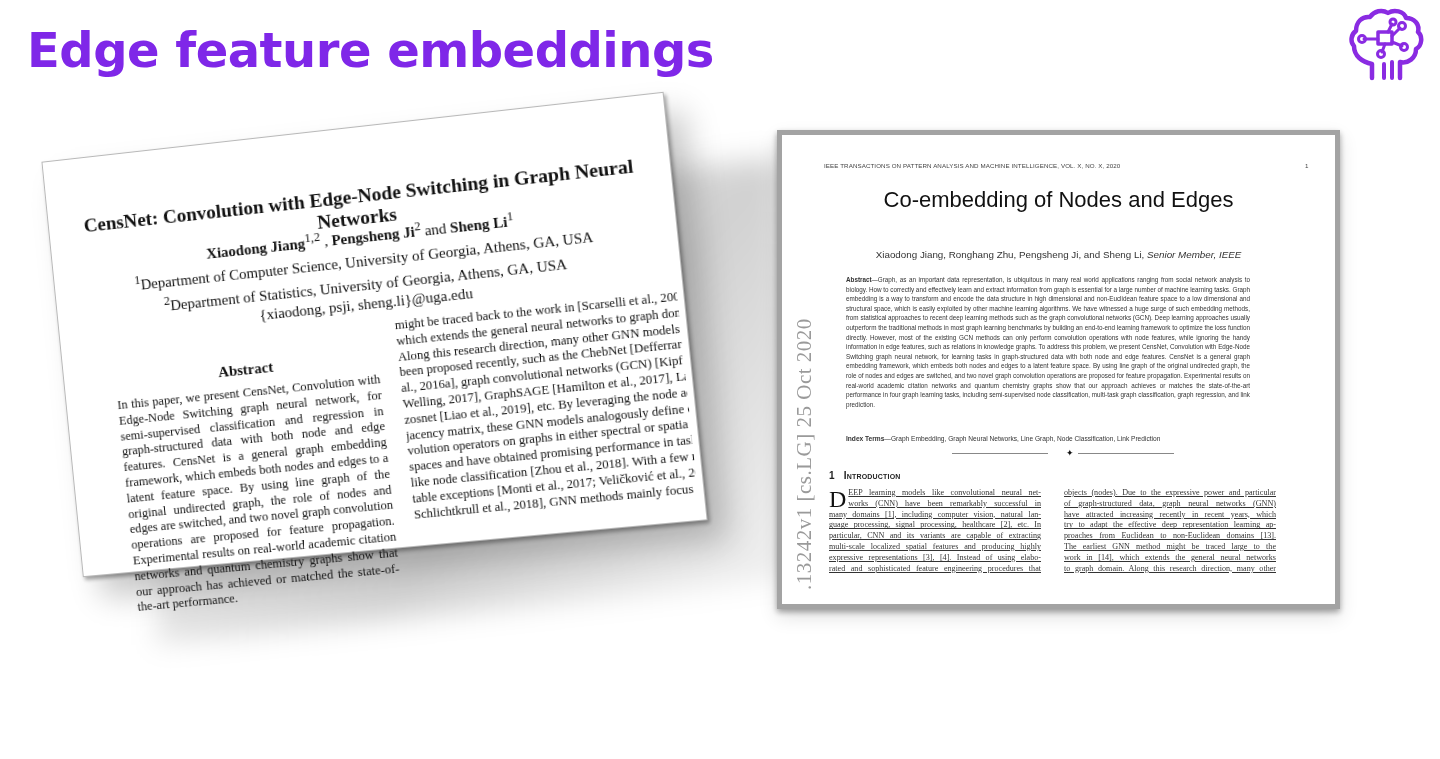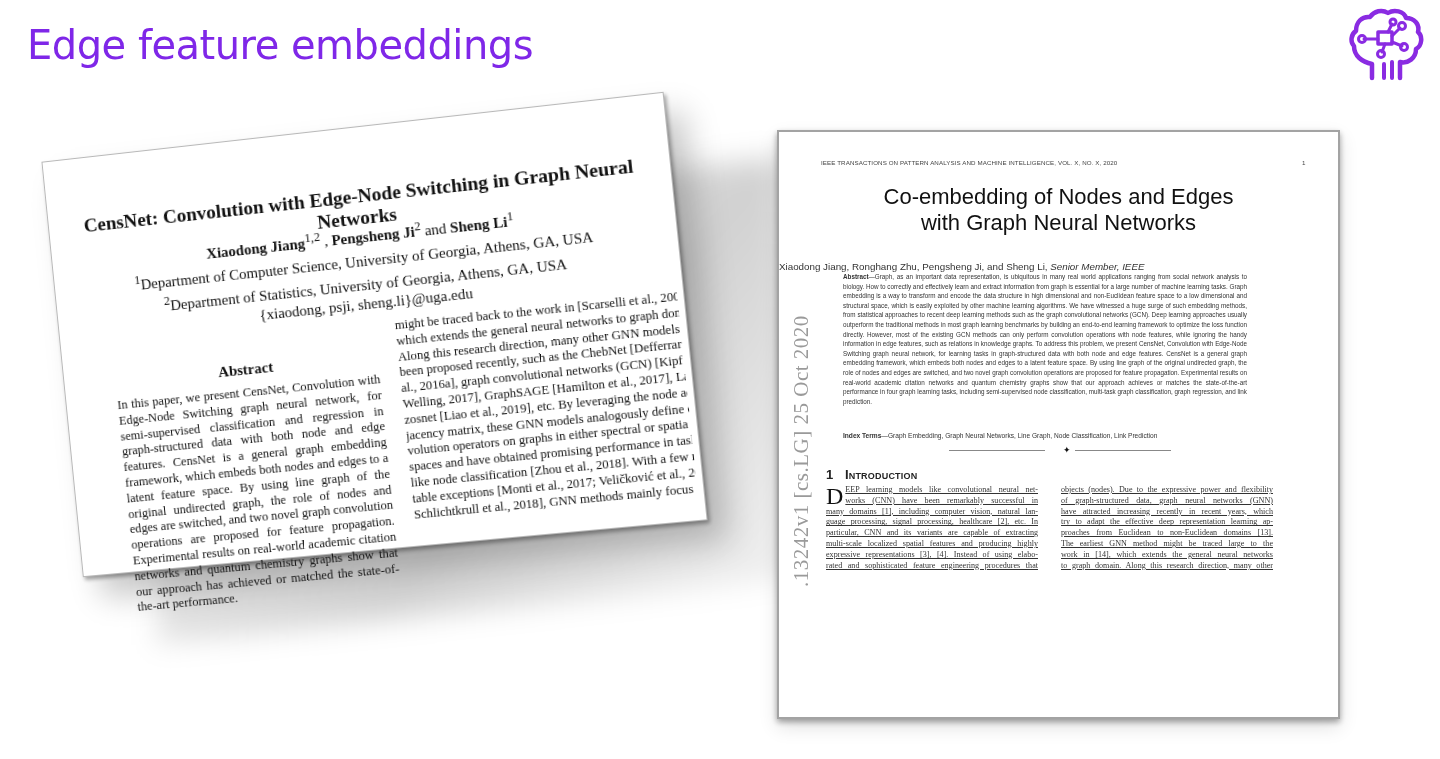--- a/index.html
+++ b/index.html
@@ -1,42 +1,42 @@
 <!DOCTYPE html>
 <html><head>
 <meta charset="utf-8">
 <style>
   html, body { margin:0; padding:0; }
   body { width:1440px; height:759px; background:#ffffff; position:relative; overflow:hidden; font-family:"Liberation Sans", sans-serif; }
-  .slide-title { position:absolute; left:27px; top:22px; font-family:"DejaVu Sans", sans-serif; font-size:40px; color:#8a2be2; color:#7f27e8; letter-spacing:-0.5px; margin:0; font-weight:normal; }
+  .slide-title { position:absolute; left:27px; top:22px; font-family:"DejaVu Sans", sans-serif; font-size:48px; color:#8a2be2; color:#7f27e8; letter-spacing:-0.5px; margin:0; font-weight:bold; }
   .logo { position:absolute; left:1348px; top:6px; width:76px; height:76px; }
 
   
   .paper-left-shadow { position:absolute; left:150px; top:190px; width:640px; height:420px; background:linear-gradient(135deg, rgba(0,0,0,0) 0%, rgba(0,0,0,0.18) 60%, rgba(0,0,0,0.05) 100%); filter:blur(14px); transform:rotate(-5.8deg) skewX(-4deg); transform-origin:center; }
   .paper-left { position:absolute; left:55px; top:126px; width:628px; height:424px; background:#fff; border:1px solid #b8b8b8; box-shadow: 2px 3px 4px rgba(0,0,0,0.35), 18px 22px 30px rgba(0,0,0,0.22); transform:perspective(1400px) rotateY(-4deg) rotate(-5.8deg); transform-origin:center; font-family:"Liberation Serif", serif; color:#111; box-sizing:border-box; }
   .pl-title { position:absolute; left:0; right:0; top:58px; text-align:center; font-weight:bold; font-size:19.5px; }
   .pl-authors { position:absolute; left:0; right:0; top:98px; text-align:center; font-size:15px; }
   .pl-authors b { font-weight:bold; }
   .pl-aff { position:absolute; left:0; right:0; top:120px; text-align:center; font-size:15px; line-height:19px; }
   .pl-abs-head { position:absolute; left:52px; width:268px; top:222px; text-align:center; font-weight:bold; font-size:15px; }
   .pl-abs { position:absolute; left:52px; width:268px; top:246px; font-size:12.6px; line-height:15.8px; text-align:justify; }
   .pl-col2 { position:absolute; left:340px; width:280px; top:194px; font-size:12.6px; line-height:15.8px; text-align:justify; white-space:nowrap; overflow:hidden; height:206px; }
   .pl-col2 div { white-space:nowrap; }
 
   
-  .paper-right { position:absolute; left:777px; top:130px; width:563px; height:589px; background:#fff; border:2px solid #a3a3a3; box-shadow: 0 3px 6px rgba(0,0,0,0.35), 0 8px 18px rgba(0,0,0,0.12); box-sizing:border-box; overflow:hidden; color:#222; }
+  .paper-right { position:absolute; left:777px; top:130px; width:563px; height:479px; background:#fff; border:5px solid #a3a3a3; box-shadow: 0 3px 6px rgba(0,0,0,0.35), 0 8px 18px rgba(0,0,0,0.12); box-sizing:border-box; overflow:hidden; color:#222; }
   .pr-journal { position:absolute; left:42px; top:27px; font-size:6.2px; color:#444; letter-spacing:0.1px; }
   .pr-pagenum { position:absolute; left:523px; top:27px; font-size:6.2px; color:#444; }
   .pr-title { position:absolute; left:0; right:0; top:52px; text-align:center; font-size:22px; line-height:26px; color:#111; }
-  .pr-authors { position:absolute; left:0; right:0; top:129px; font-size:9.8px; color:#333; }
+  .pr-authors { position:absolute; left:0; right:0; top:114px; text-align:center; font-size:9.8px; color:#333; }
   .pr-abstract { position:absolute; left:64px; width:404px; top:140px; font-size:6.3px; line-height:9.6px; color:#333; text-align:justify; }
   .pr-index { position:absolute; left:64px; top:300px; font-size:6.6px; color:#333; }
   .pr-divider { position:absolute; top:318px; height:1px; background:#888; }
   .pr-diamond { position:absolute; left:284px; top:313px; font-size:9px; color:#111; }
-  .pr-sec { position:absolute; left:47px; top:335px; font-size:13px; font-weight:bold; color:#222; letter-spacing:0.2px; }
+  .pr-sec { position:absolute; left:47px; top:335px; font-size:10px; font-weight:bold; color:#222; letter-spacing:0.2px; }
   .pr-col { position:absolute; top:353px; width:212px; font-family:"Liberation Serif", serif; font-size:8.1px; line-height:10.8px; color:#333; text-align:justify; }
   .pr-col div { white-space:nowrap; text-align-last:justify;text-decoration:underline; }
   .pr-dropcap { float:left; font-size:24px; line-height:20px; margin-right:2px; margin-top:1px; font-family:"Liberation Serif", serif; color:#111; }
   .pr-arxiv { position:absolute; left:10px; top:455px; transform-origin:0 0; transform:rotate(-90deg); font-family:"Liberation Serif", serif; font-size:21px; color:#9a9a9a; white-space:nowrap; letter-spacing:0.5px; }
   .sc { font-variant:small-caps; }
 </style>
 </head>
 <body>
 
 <h1 class="slide-title">Edge feature embeddings</h1>
@@ -84,42 +84,41 @@
     <div>tion associated with edges that can be beneficial to many task</div>
 
   </div>
 </div>
 
 <div class="paper-right">
   <div class="pr-journal">IEEE TRANSACTIONS ON PATTERN ANALYSIS AND MACHINE INTELLIGENCE, VOL. X, NO. X, 2020</div>
   <div class="pr-pagenum">1</div>
   <div class="pr-title">
     <div>Co-embedding of Nodes and Edges</div>
-    <div>with Graph Neural Networks</div>
   </div>
   <div class="pr-authors"><span>Xiaodong Jiang, Ronghang Zhu, Pengsheng Ji, and Sheng Li,</span> <i>Senior Member, IEEE</i></div>
   <div class="pr-abstract"><b>Abstract</b><span>—Graph, as an important data representation, is ubiquitous in many real world applications ranging from social network analysis to biology. How to correctly and effectively learn and extract information from graph is essential for a large number of machine learning tasks. Graph embedding is a way to transform and encode the data structure in high dimensional and non-Euclidean feature space to a low dimensional and structural space, which is easily exploited by other machine learning algorithms. We have witnessed a huge surge of such embedding methods, from statistical approaches to recent deep learning methods such as the graph convolutional networks (GCN). Deep learning approaches usually outperform the traditional methods in most graph learning benchmarks by building an end-to-end learning framework to optimize the loss function directly. However, most of the existing GCN methods can only perform convolution operations with node features, while ignoring the handy information in edge features, such as relations in knowledge graphs. To address this problem, we present CensNet, Convolution with Edge-Node Switching graph neural network, for learning tasks in graph-structured data with both node and edge features. CensNet is a general graph embedding framework, which embeds both nodes and edges to a latent feature space. By using line graph of the original undirected graph, the role of nodes and edges are switched, and two novel graph convolution operations are proposed for feature propagation. Experimental results on real-world academic citation networks and quantum chemistry graphs show that our approach achieves or matches the state-of-the-art performance in four graph learning tasks, including semi-supervised node classification, multi-task graph classification, graph regression, and link prediction.</span></div>
   <div class="pr-index"><b>Index Terms</b><span>—Graph Embedding, Graph Neural Networks, Line Graph, Node Classification, Link Prediction</span></div>
   <div class="pr-divider" style="left:170px; width:96px;"></div>
   <div class="pr-diamond">✦</div>
   <div class="pr-divider" style="left:296px; width:96px;"></div>
   <div class="pr-sec"><span>1</span>&nbsp;&nbsp;&nbsp;<span class="sc">Introduction</span></div>
   <div class="pr-col" style="left:47px;">
     <span class="pr-dropcap">D</span>
     <div>EEP learning models like convolutional neural net-</div>
     <div>works (CNN) have been remarkably successful in</div>
     <div>many domains [1], including computer vision, natural lan-</div>
     <div>guage processing, signal processing, healthcare [2], etc. In</div>
     <div>particular, CNN and its variants are capable of extracting</div>
     <div>multi-scale localized spatial features and producing highly</div>
     <div>expressive representations [3], [4]. Instead of using elabo-</div>
     <div>rated and sophisticated feature engineering procedures that</div>
   </div>
   <div class="pr-col" style="left:282px;">
-    <div>objects (nodes). Due to the expressive power and flexibility</div>
+    <div>objects (nodes). Due to the expressive power and particular</div>
     <div>of graph-structured data, graph neural networks (GNN)</div>
     <div>have attracted increasing recently in recent years, which</div>
     <div>try to adapt the effective deep representation learning ap-</div>
     <div>proaches from Euclidean to non-Euclidean domains [13].</div>
     <div>The earliest GNN method might be traced large to the</div>
     <div>work in [14], which extends the general neural networks</div>
     <div>to graph domain. Along this research direction, many other</div>
   </div>
   <div class="pr-arxiv">.13242v1  [cs.LG]  25 Oct 2020</div>
 </div>

